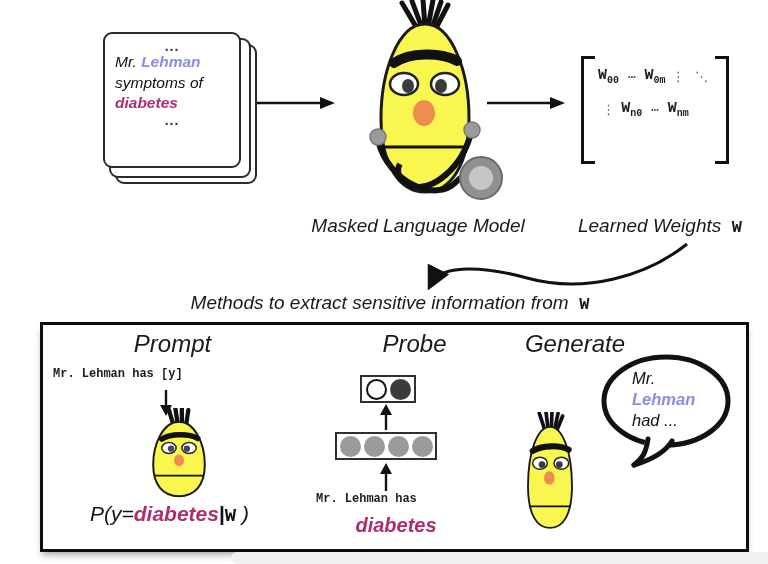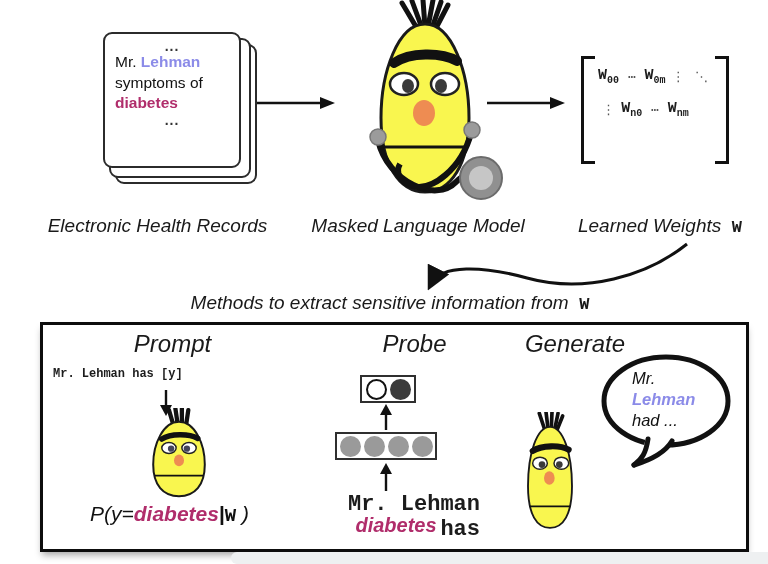--- a/index.html
+++ b/index.html
@@ -8,21 +8,21 @@
   .abs{position:absolute;}
   .it{font-style:italic;}
   .mono{font-family:"Liberation Mono","DejaVu Sans Mono",monospace;}
 
   
   .card{position:absolute;width:138px;height:136px;background:#fff;border:2.5px solid #2b2b2b;border-radius:9px;}
   .card-front{left:103px;top:32px;z-index:3;padding:6px 0 0 10px;box-sizing:border-box;}
   .card-b1{left:109px;top:38px;z-index:2;}
   .card-b2{left:115px;top:44px;z-index:1;}
   .ehr-dots{text-align:center;color:#333;font-weight:700;letter-spacing:1px;font-size:14px;line-height:12px;margin-right:10px;}
-  .ehr-line{font-size:15.5px;line-height:20.5px;}
+  .ehr-line{font-style:italic;font-size:15.5px;line-height:20.5px;}
   .hl-name{color:#8b8be8;font-weight:700;}
   .hl-cond{color:#b02d6b;font-weight:700;}
 
   
   .toplabel{position:absolute;top:215px;font-size:19px;font-style:italic;text-align:center;color:#1a1a1a;}
 
   
   .matrix{left:581px;top:56px;width:148px;height:108px;display:flex;align-items:stretch;}
   .brk{width:11px;border-top:3px solid #111;border-bottom:3px solid #111;}
   .brk-l{border-left:3px solid #111;}
@@ -117,21 +117,20 @@
       <span class="mdots">⋮</span>
       <span class="mdots">⋱</span>
       <span class="mdots">⋮</span>
       <span><span>W</span><sub>n0</sub></span>
       <span class="mdots">⋯</span>
       <span><span>W</span><sub>nm</sub></span>
     </div>
     <div class="brk brk-r"></div>
   </div>
 
-  <div class="toplabel" style="left:40px;width:235px;">Electronic Health Records</div>
   <div class="toplabel" style="left:300px;width:236px;">Masked Language Model</div>
   <div class="toplabel" style="left:560px;width:200px;"><span>Learned Weights</span>&nbsp; <span class="mono" style="font-style:normal;font-weight:700;font-size:17px;">W</span></div>
 
   <svg class="abs" style="left:395px;top:236px;" width="310" height="64" viewBox="0 0 310 64">
     <defs>
       <marker id="ah" viewBox="0 0 10 10" refX="7" refY="5" markerWidth="8" markerHeight="8" orient="auto-start-reverse">
         <path d="M0,0 L10,5 L0,10 Z" fill="#111"></path>
       </marker>
     </defs>
     <path d="M292,8 C252,40 190,58 132,42 C88,30 46,28 36,48" fill="none" stroke="#111" stroke-width="3" marker-end="url(#ah)"></path>
@@ -179,21 +178,21 @@
   <div class="nnbox" style="left:335px;top:432px;width:98px;height:24px;">
     <div class="dot dot-gray"></div>
     <div class="dot dot-gray"></div>
     <div class="dot dot-gray"></div>
     <div class="dot dot-gray"></div>
   </div>
   <svg class="abs" style="left:379px;top:463px;" width="14" height="28">
     <line x1="7" y1="28" x2="7" y2="9" stroke="#111" stroke-width="2.4"></line>
     <polygon points="1,11 13,11 7,0" fill="#111"></polygon>
   </svg>
-  <div class="abs mono-line" style="left:304px;top:492px;width:176px;text-align:right;font-size:22px;">Mr. Lehman has</div>
+  <div class="abs mono-line" style="left:316px;top:492px;width:176px;text-align:left;font-size:12px;">Mr. Lehman has</div>
   <div class="abs hl-cond it" style="left:308px;top:514px;width:176px;text-align:center;font-size:20px;">diabetes</div>
 
   <svg class="abs" style="left:510px;top:412px;" width="80" height="128" viewBox="0 0 120 190" preserveAspectRatio="none">
     <g stroke="#111" stroke-width="5.5" stroke-linecap="round">
       <line x1="52" y1="26" x2="44" y2="2"></line>
       <line x1="57" y1="24" x2="54" y2="0"></line>
       <line x1="62" y1="24" x2="63" y2="0"></line>
       <line x1="67" y1="26" x2="72" y2="2"></line>
       <line x1="70" y1="28" x2="79" y2="6"></line>
     </g>

